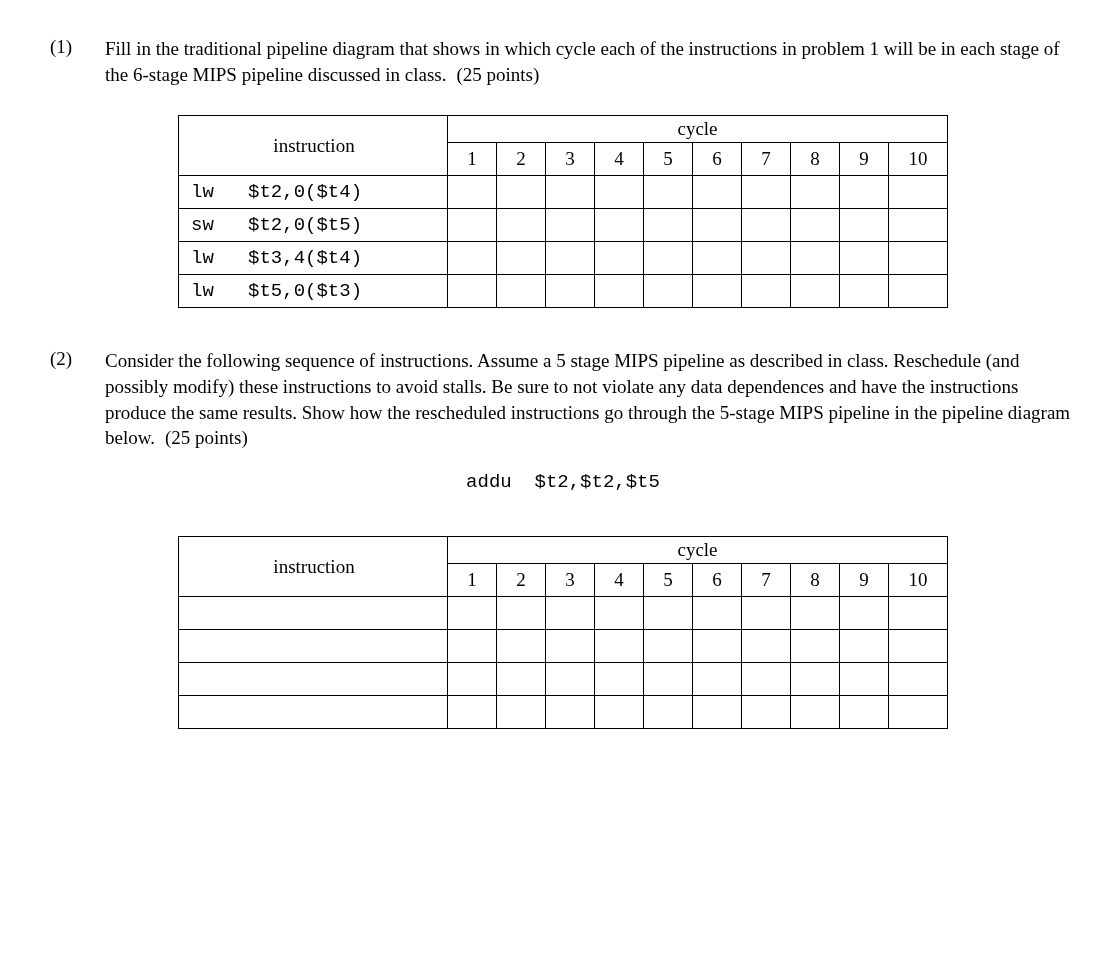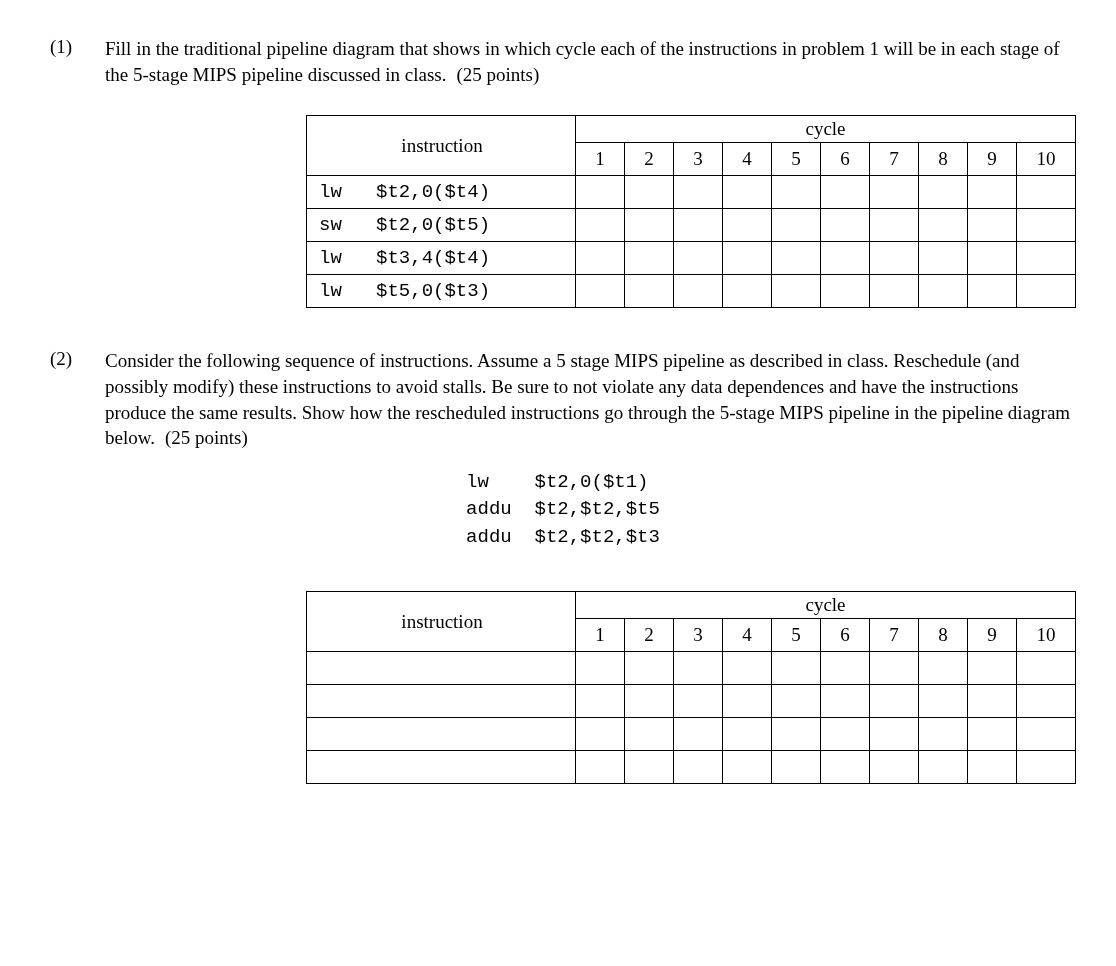--- a/index.html
+++ b/index.html
@@ -31,33 +31,33 @@
     table.pipe .cycle-num.wide { width: 56px; margin-top: 36px; }
     table.pipe .data-cell { height: 30px; }
     .mono { font-family: Liberation Mono, monospace; font-size: 19px; }
     .code-block {
       font-family: "Courier New", Courier, monospace;
       font-size: 19px;
       line-height: 1.45;
       margin: 18px 0 12px 0;
     }
     .code-line { white-space: pre; }
-    .center-table { display:flex; justify-content:flex-end; }
+    .center-table { display:flex; justify-content:center; }
     .center-code { display:flex; justify-content:center; }
     .spacer { height: 40px; }
     .instr-head { width: 246px; }
     .instr-head-empty { width: 246px; }
   </style>
 </head>
 <body>
 
 <div class="problem">
   <div class="num">(1)</div>
   <div class="prompt">
-    <span>Fill in the traditional pipeline diagram that shows in which cycle each of the instructions in problem 1 will be in each stage of the 5-stage MIPS pipeline discussed in class.</span><span class="points-gap"></span><span>(25 points)</span>
+    <span>Fill in the traditional pipeline diagram that shows in which cycle each of the instructions in problem 1 will be in each stage of the 6-stage MIPS pipeline discussed in class.</span><span class="points-gap"></span><span>(25 points)</span>
   </div>
 </div>
 
 <div class="center-table">
 <table class="pipe">
   <tbody>
         <tr>
     <td rowspan="2" class="instr-col instr-head" style="text-align:center;">instruction</td>
     <td colspan="10" class="cycle-head">cycle</td>
   </tr>
@@ -133,23 +133,21 @@
 
 <div class="problem">
   <div class="num">(2)</div>
   <div class="prompt">
     <span>Consider the following sequence of instructions.  Assume a 5 stage MIPS pipeline as described in class.  Reschedule (and possibly modify) these instructions to avoid stalls.  Be sure to not violate any data dependences and have the instructions produce the same results.  Show how the rescheduled instructions go through the 5-stage MIPS pipeline in the pipeline diagram below.</span><span class="points-gap"></span><span>(25 points)</span>
   </div>
 </div>
 
 <div class="center-code">
   <div class="code-block">
-    <div class="code-line"><span>lw</span>    <span>$t2,0($t1)</span></div>
     <div class="code-line"><span>addu</span>  <span>$t2,$t2,$t5</span></div>
-    <div class="code-line"><span>addu</span>  <span>$t2,$t2,$t3</span></div>
   </div>
 </div>
 
 <div class="center-table">
 <table class="pipe">
   <tbody>
         <tr>
     <td rowspan="2" class="instr-col instr-head" style="text-align:center;">instruction</td>
     <td colspan="10" class="cycle-head">cycle</td>
   </tr>

